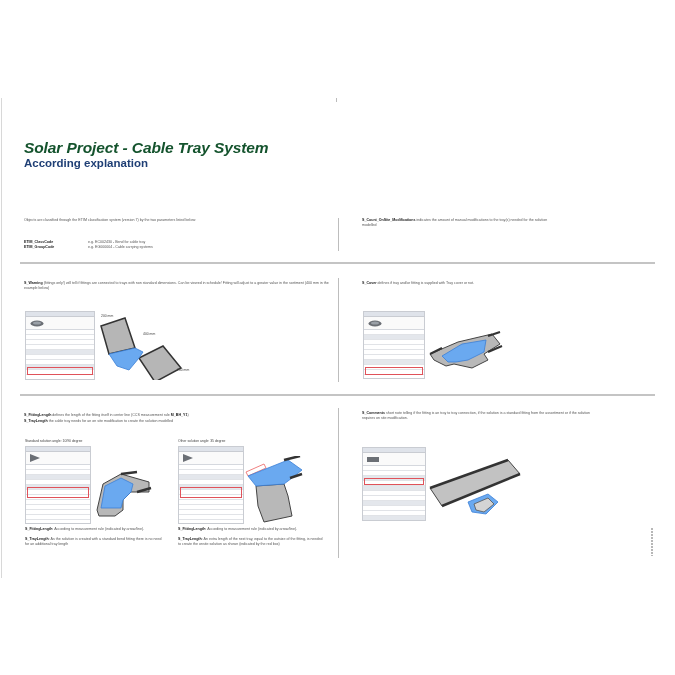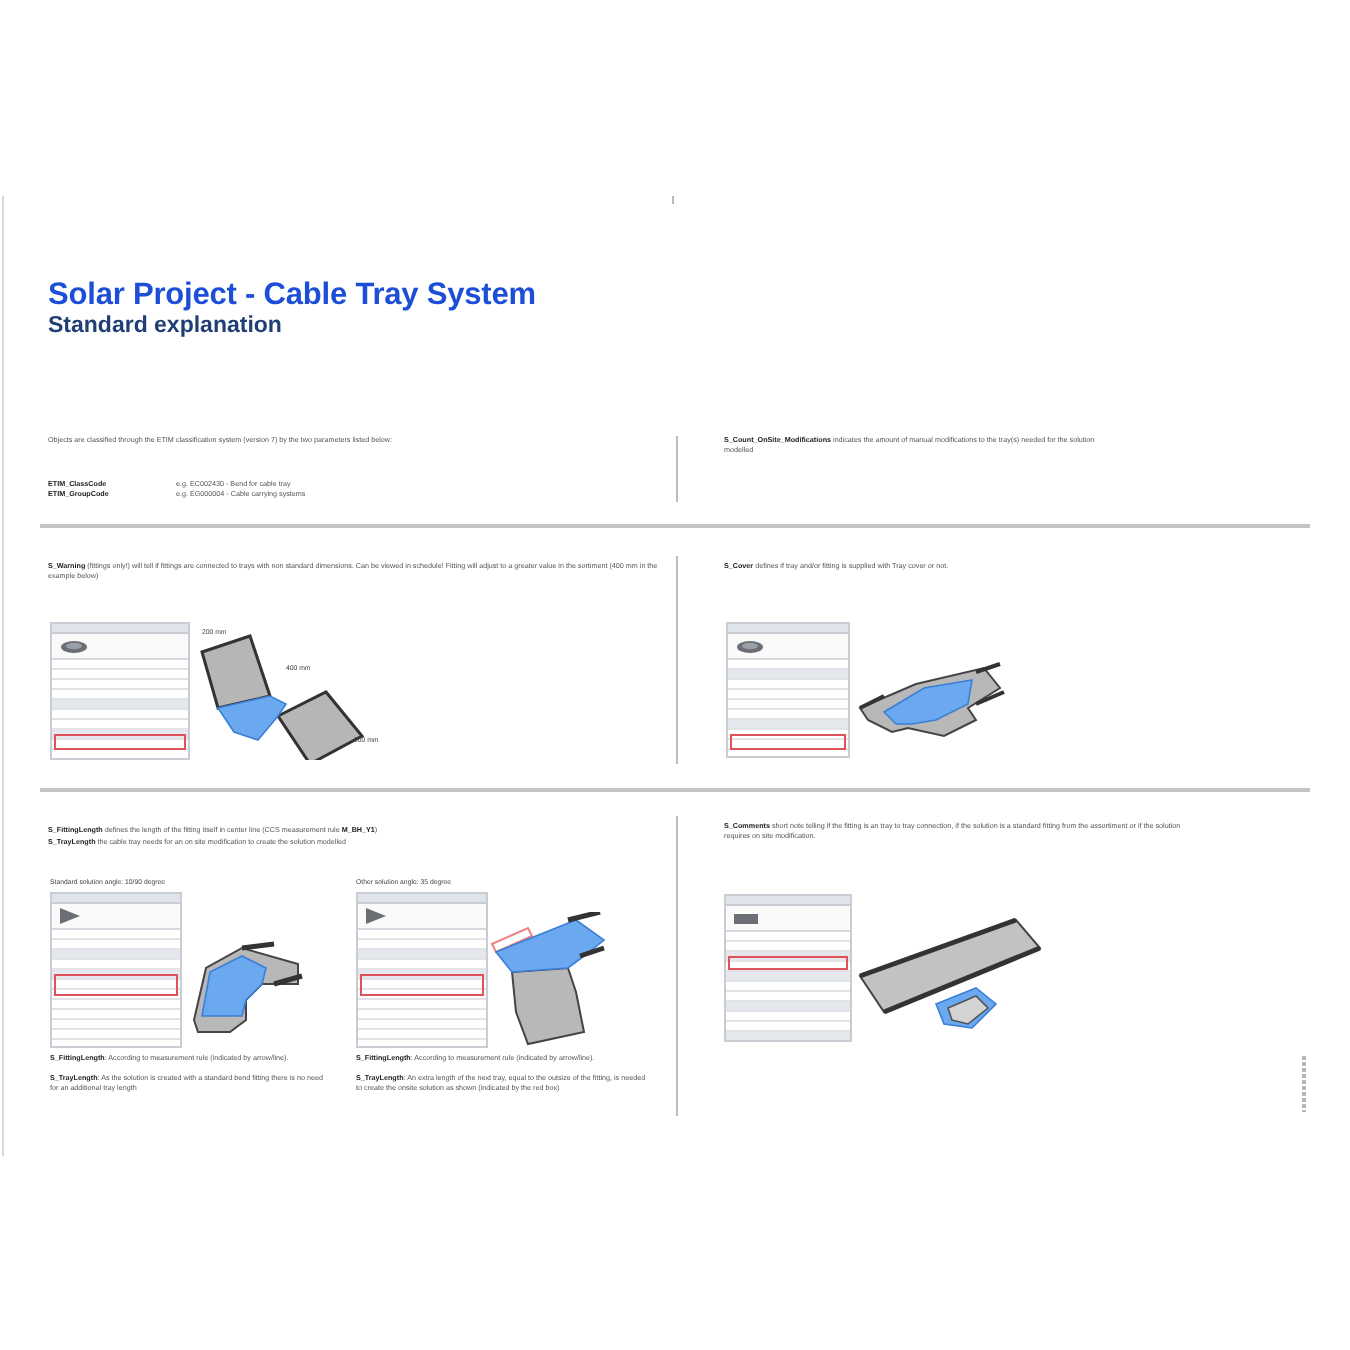--- a/index.html
+++ b/index.html
@@ -4,21 +4,21 @@
 <style>
   html, body { margin: 0; padding: 0; }
   body {
     width: 675px; height: 675px; background: #ffffff; position: relative; overflow: hidden;
     font-family: "Liberation Sans", sans-serif; color: #222;
   }
   .page { position: absolute; left: 0; top: 98px; width: 675px; height: 480px; background: #fff; }
   .page-left-edge { position: absolute; left: 1px; top: 98px; width: 1px; height: 480px; background: #d8d8d8; }
   .top-tick { position: absolute; left: 336px; top: 98px; width: 1px; height: 4px; background: #bbb; }
 
-  .title { position: absolute; left: 24px; top: 139px; font-size: 15.5px; font-weight: bold; color: #1d4ed8; letter-spacing: -0.1px; white-space: nowrap; }
+  .title { position: absolute; left: 24px; top: 139px; font-size: 15.5px; font-weight: bold; color: #14532d; letter-spacing: -0.1px; white-space: nowrap; font-style: italic; }
   .subtitle { position: absolute; left: 24px; top: 157px; font-size: 11.5px; font-weight: bold; color: #1f3f75; white-space: nowrap; }
 
   .txt { position: absolute; font-size: 3.6px; line-height: 4.6px; color: #555; }
   .txt b { color: #222; }
   .code-row { position: absolute; font-size: 3.6px; line-height: 4.6px; color: #555; white-space: nowrap; }
   .code-row .k { display: inline-block; width: 64px; font-weight: bold; color: #222; }
 
   .hdiv { position: absolute; height: 2px; background: #c4c4c4; }
   .vdiv { position: absolute; width: 1px; background: #bdbdbd; }
 
@@ -33,21 +33,21 @@
   .scroll-mark { position: absolute; left: 651px; top: 528px; width: 2px; height: 28px; background: repeating-linear-gradient(#b7b7b7 0 2px, #fff 2px 3px); }
 </style>
 </head>
 <body>
 
 <div class="page"></div>
 <div class="page-left-edge"></div>
 <div class="top-tick"></div>
 
 <div class="title">Solar Project - Cable Tray System</div>
-<div class="subtitle">Standard explanation</div>
+<div class="subtitle">According explanation</div>
 
 <div class="txt" style="left:24px; top:218px; width:245px;">Objects are classified through the ETIM classification system (version 7) by the two parameters listed below:</div>
 <div class="code-row" style="left:24px; top:240px;">
   <span class="k">ETIM_ClassCode</span><span>e.g. EC002430 - Bend for cable tray</span>
 </div>
 <div class="code-row" style="left:24px; top:245px;">
   <span class="k">ETIM_GroupCode</span><span>e.g. EG000004 - Cable carrying systems</span>
 </div>
 
 <div class="vdiv" style="left:338px; top:218px; height:33px;"></div>

